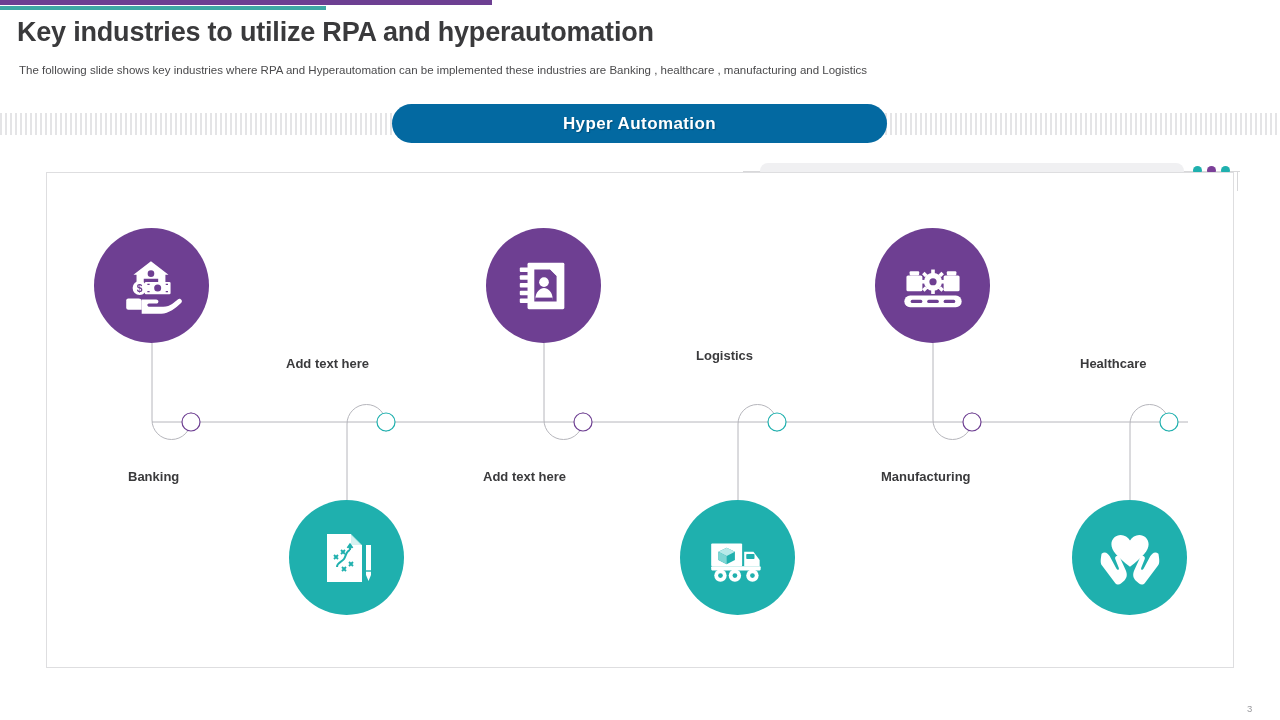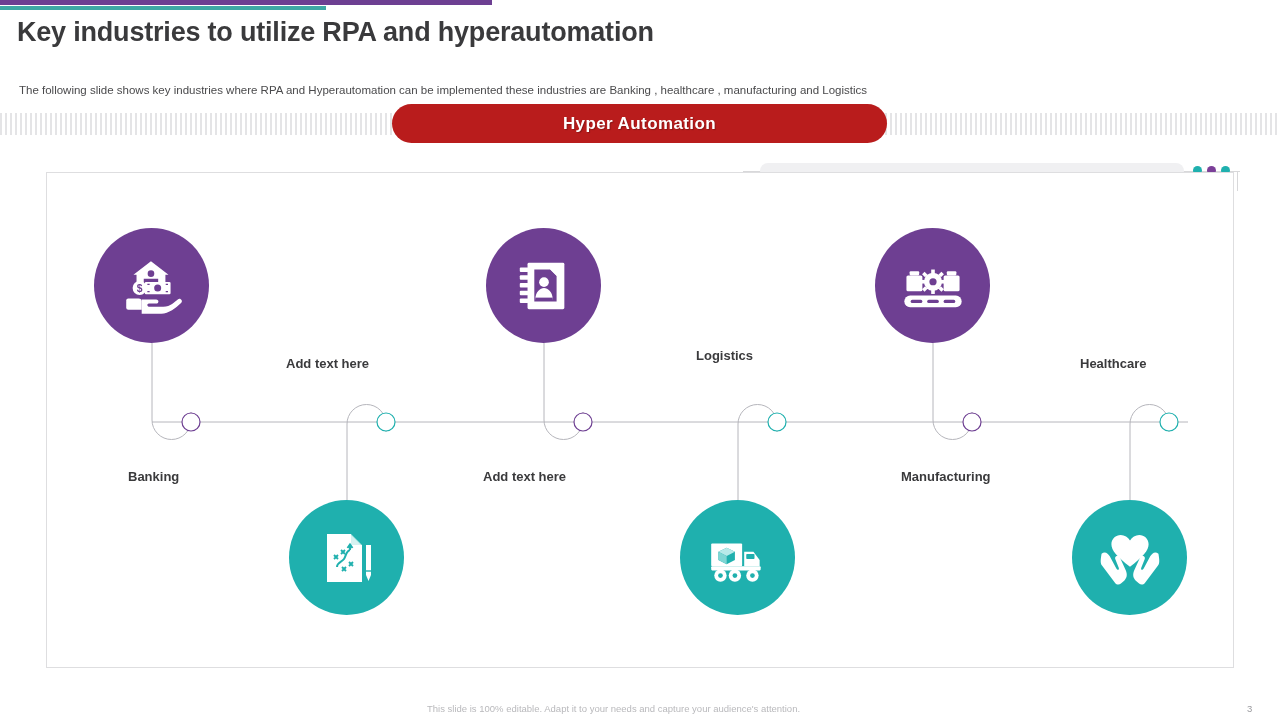--- a/index.html
+++ b/index.html
@@ -22,34 +22,34 @@
   }
 
   
   .title {
     position:absolute; left:17px; top:17px;
     font-size:27px; font-weight:bold; color:#3a3a3c;
     letter-spacing:-0.2px; white-space:nowrap;
   }
   .subtitle {
     position:absolute; left:19px; top:64px;
-    font-size:11.5px; color:#4a4a4c; white-space:nowrap;margin-top:20px;
+    font-size:11.5px; color:#4a4a4c; white-space:nowrap;
   }
 
   
   .stripe-band {
     position:absolute; left:0; top:113px; width:1280px; height:22px;
     background: repeating-linear-gradient(
       to right,
       #e4e4e6 0px, #e4e4e6 2px,
       #ffffff 2px, #ffffff 5px);
   }
   .banner {
     position:absolute; left:392px; top:104px; width:495px; height:39px;
-    background:#b91c1c; border-radius:20px;
+    background:#0369a1; border-radius:20px;
     display:flex; align-items:center; justify-content:center;
   }
   .banner-text {
     color:#ffffff; font-size:17px; font-weight:bold; letter-spacing:0.4px;
     text-shadow: 1px 1px 1px rgba(0,0,0,0.25);
   }
 
   
   .deco-line {
     position:absolute; left:743px; top:171px; width:497px; height:1px;
@@ -292,19 +292,18 @@
                  l3.2 -8 c1 -2.6 -3 -4.3 -4.2 -1.6 l-5.4 12 c-1.6 3.6 -1.2 7 1.4 9.4
                  l3 2.7 c1.6 1.4 4 1.2 5.3 -0.5 l12 -16 c1.6 -2.2 1.4 -5 0.4 -10.9 z"></path>
       </svg>
     </span>
   </div>
 
   <div class="lbl" style="left:128px; top:469px;">Banking</div>
   <div class="lbl" style="left:286px; top:356px;">Add text here</div>
   <div class="lbl" style="left:483px; top:469px;">Add text here</div>
   <div class="lbl" style="left:696px; top:348px;">Logistics</div>
-  <div class="lbl" style="left:881px; top:469px;margin-left:20px;">Manufacturing</div>
+  <div class="lbl" style="left:881px; top:469px;">Manufacturing</div>
   <div class="lbl" style="left:1080px; top:356px;text-align:right;">Healthcare</div>
 
-  <div class="footer-text">This slide is 100% editable. Adapt it to your needs and capture your audience's attention.</div>
   <div class="footer-page">3</div>
 
 </div>
 
 </body></html>

